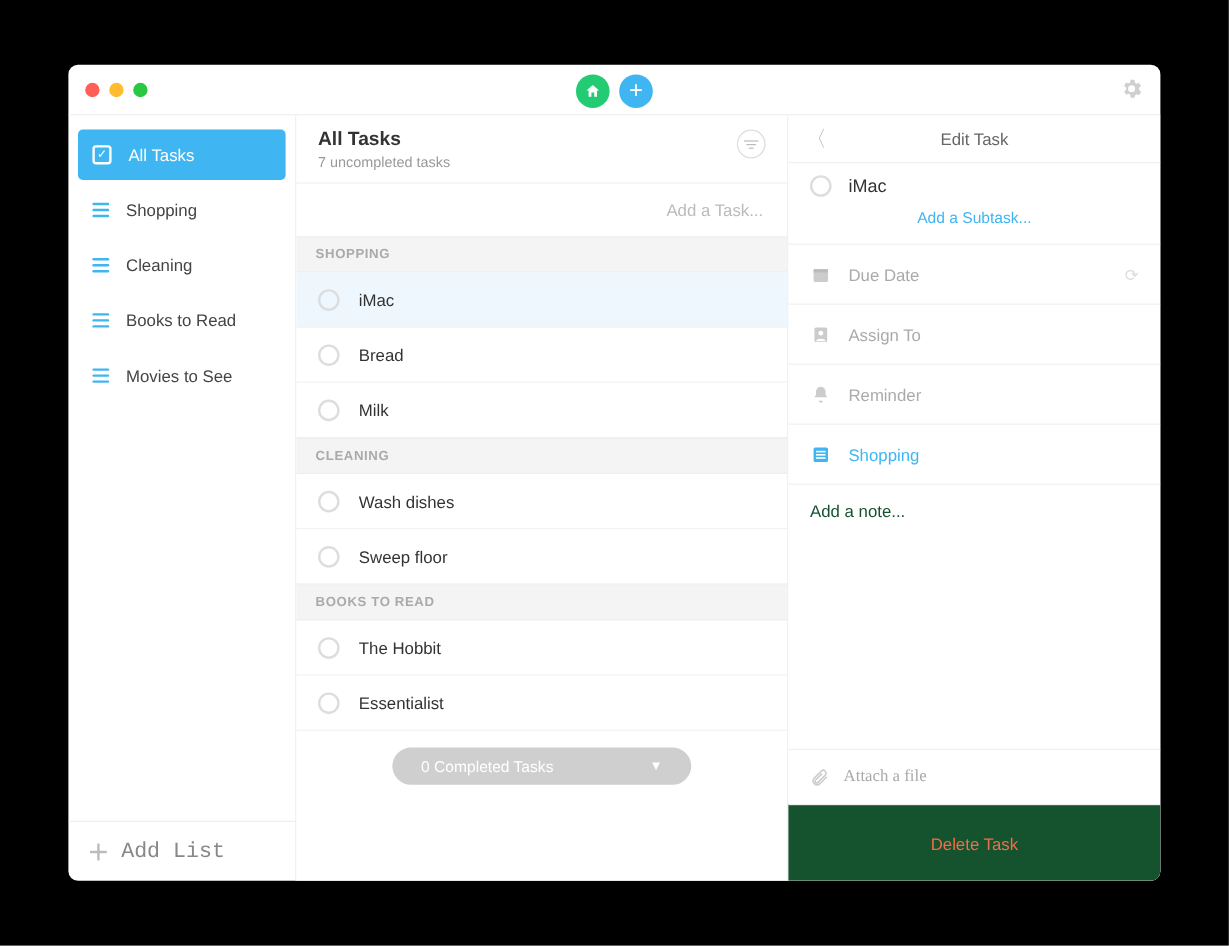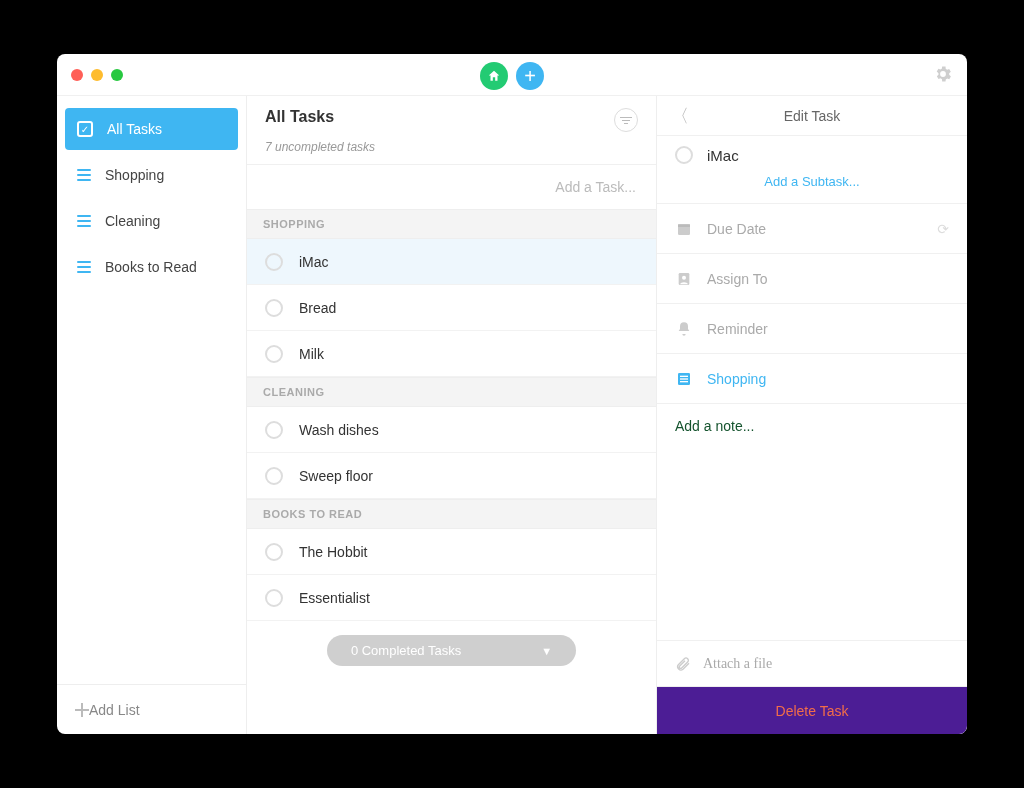--- a/index.html
+++ b/index.html
@@ -76,23 +76,23 @@
   .side-item.active { background: #3fb6f2; color: #fff; }
   .side-item .lines { display:flex; flex-direction:column; gap:3px; width:14px; }
   .side-item .lines span { height:2px; background:#3fb6f2; border-radius:2px; }
   .side-item.active .allbox { border-color:#fff; color:#fff; }
   .allbox {
     width:16px; height:16px; border:2px solid #fff; border-radius:3px;
     display:flex; align-items:center; justify-content:center;
     font-size:10px;
   }
   .add-list {
-    height: 50px; display:flex; align-items:center; 
+    height: 50px; display:flex; align-items:center; gap:12px;
     padding: 0 18px; border-top: 1px solid #eee;
-    color:#888; font-size:14px; cursor:pointer;
+    color:#888; font-size:18px; cursor:pointer;font-family:Liberation Mono, monospace;
   }
   .plus-dotted {
     width:14px;height:14px; position:relative;
   }
   .plus-dotted::before, .plus-dotted::after {
     content:""; position:absolute; background:#bbb;
   }
   .plus-dotted::before { left:6px; top:0; width:2px; height:14px; }
   .plus-dotted::after  { top:6px; left:0; height:2px; width:14px; }
 
@@ -102,21 +102,21 @@
     display:flex; flex-direction:column;
     border-right: 1px solid #eee;
     background:#fff;
   }
   .main-header {
     padding: 12px 18px 10px;
     display:flex; align-items:flex-start; justify-content:space-between;
     border-bottom:1px solid #f0f0f0;
   }
   .main-header h2 { font-size:16px; font-weight:600; color:#333; }
-  .main-header .sub { font-size:12px; color:#999; margin-top:14px;font-style:italic; }
+  .main-header .sub { font-size:12px; color:#999; margin-top:2px; }
   .filter-btn {
     width:24px;height:24px;border:1px solid #ddd;border-radius:50%;
     display:flex;align-items:center;justify-content:center;
     color:#bbb; cursor:pointer;
   }
   .filter-btn span { display:block;height:1px;background:#bbb;margin:1px 0;}
   .add-task {
     padding: 14px 20px;
     color:#bbb; font-size:14px;text-align:right;
   }
@@ -195,22 +195,22 @@
     padding:14px 18px;
     color:#14532d; font-size:14px;
   }
   .attach {
     display:flex; align-items:center; gap:12px;
     height:46px; padding:0 18px;
     border-top:1px solid #f0f0f0;
     color:#aaa; font-size:14px; cursor:pointer;font-family:Liberation Serif, serif;
   }
   .delete {
-    height:48px;
-    background:#4c1d95;
+    height:64px;
+    background:#14532d;
     color:#f26d49;
     display:flex; align-items:center; justify-content:center;
     font-size:14px; cursor:pointer;
     border-top:1px solid #eee;
   }
 
   svg { display:block; }
 </style>
 </head>
 <body>
@@ -270,20 +270,28 @@
 
         <div class="side-item">
           <div class="lines">
               <span></span>
               <span></span>
               <span></span>
             </div>
           <span>Books to Read</span>
         </div>
 
+        <div class="side-item">
+          <div class="lines">
+              <span></span>
+              <span></span>
+              <span></span>
+            </div>
+          <span>Movies to See</span>
+        </div>
       </div>
 
       <div class="add-list">
         <div class="plus-dotted"></div>
         <span>Add List</span>
       </div>
     </div>
 
     <div class="main">
       <div class="main-header">

